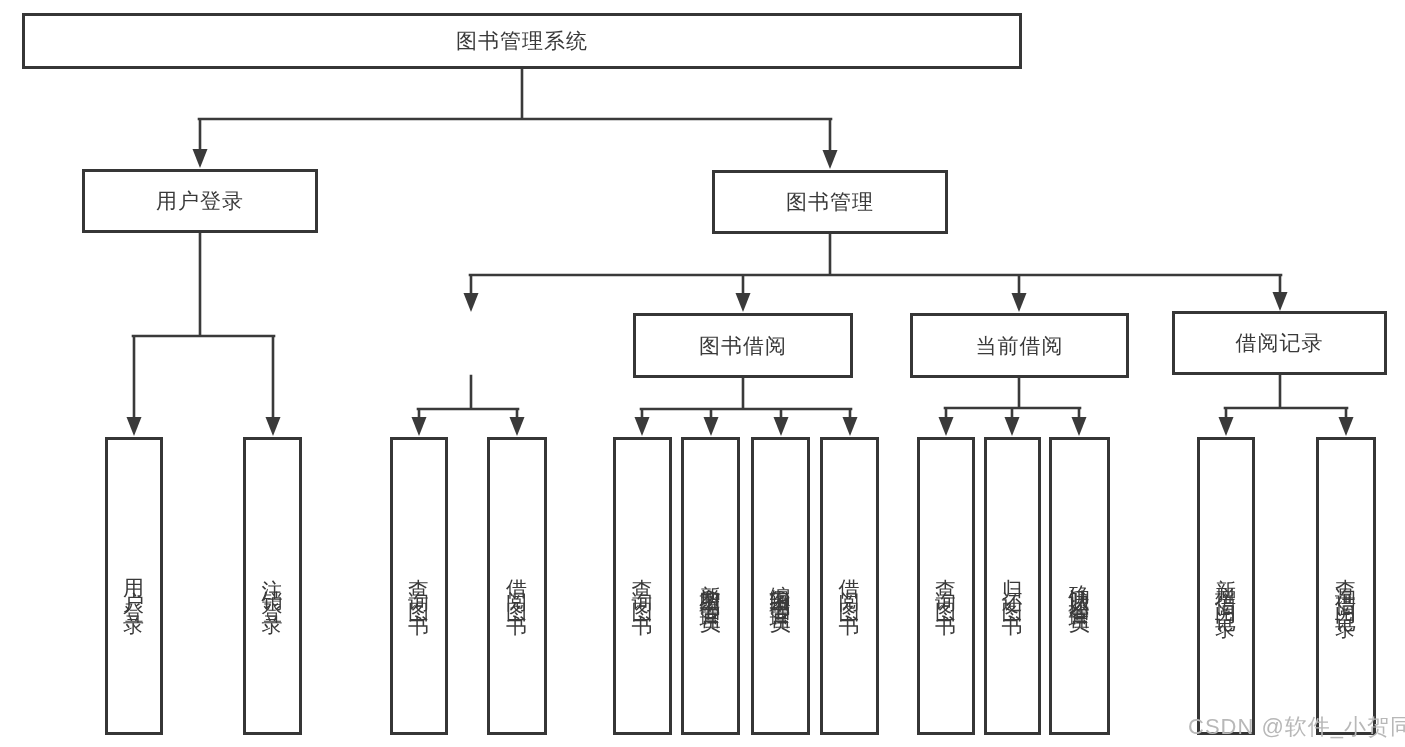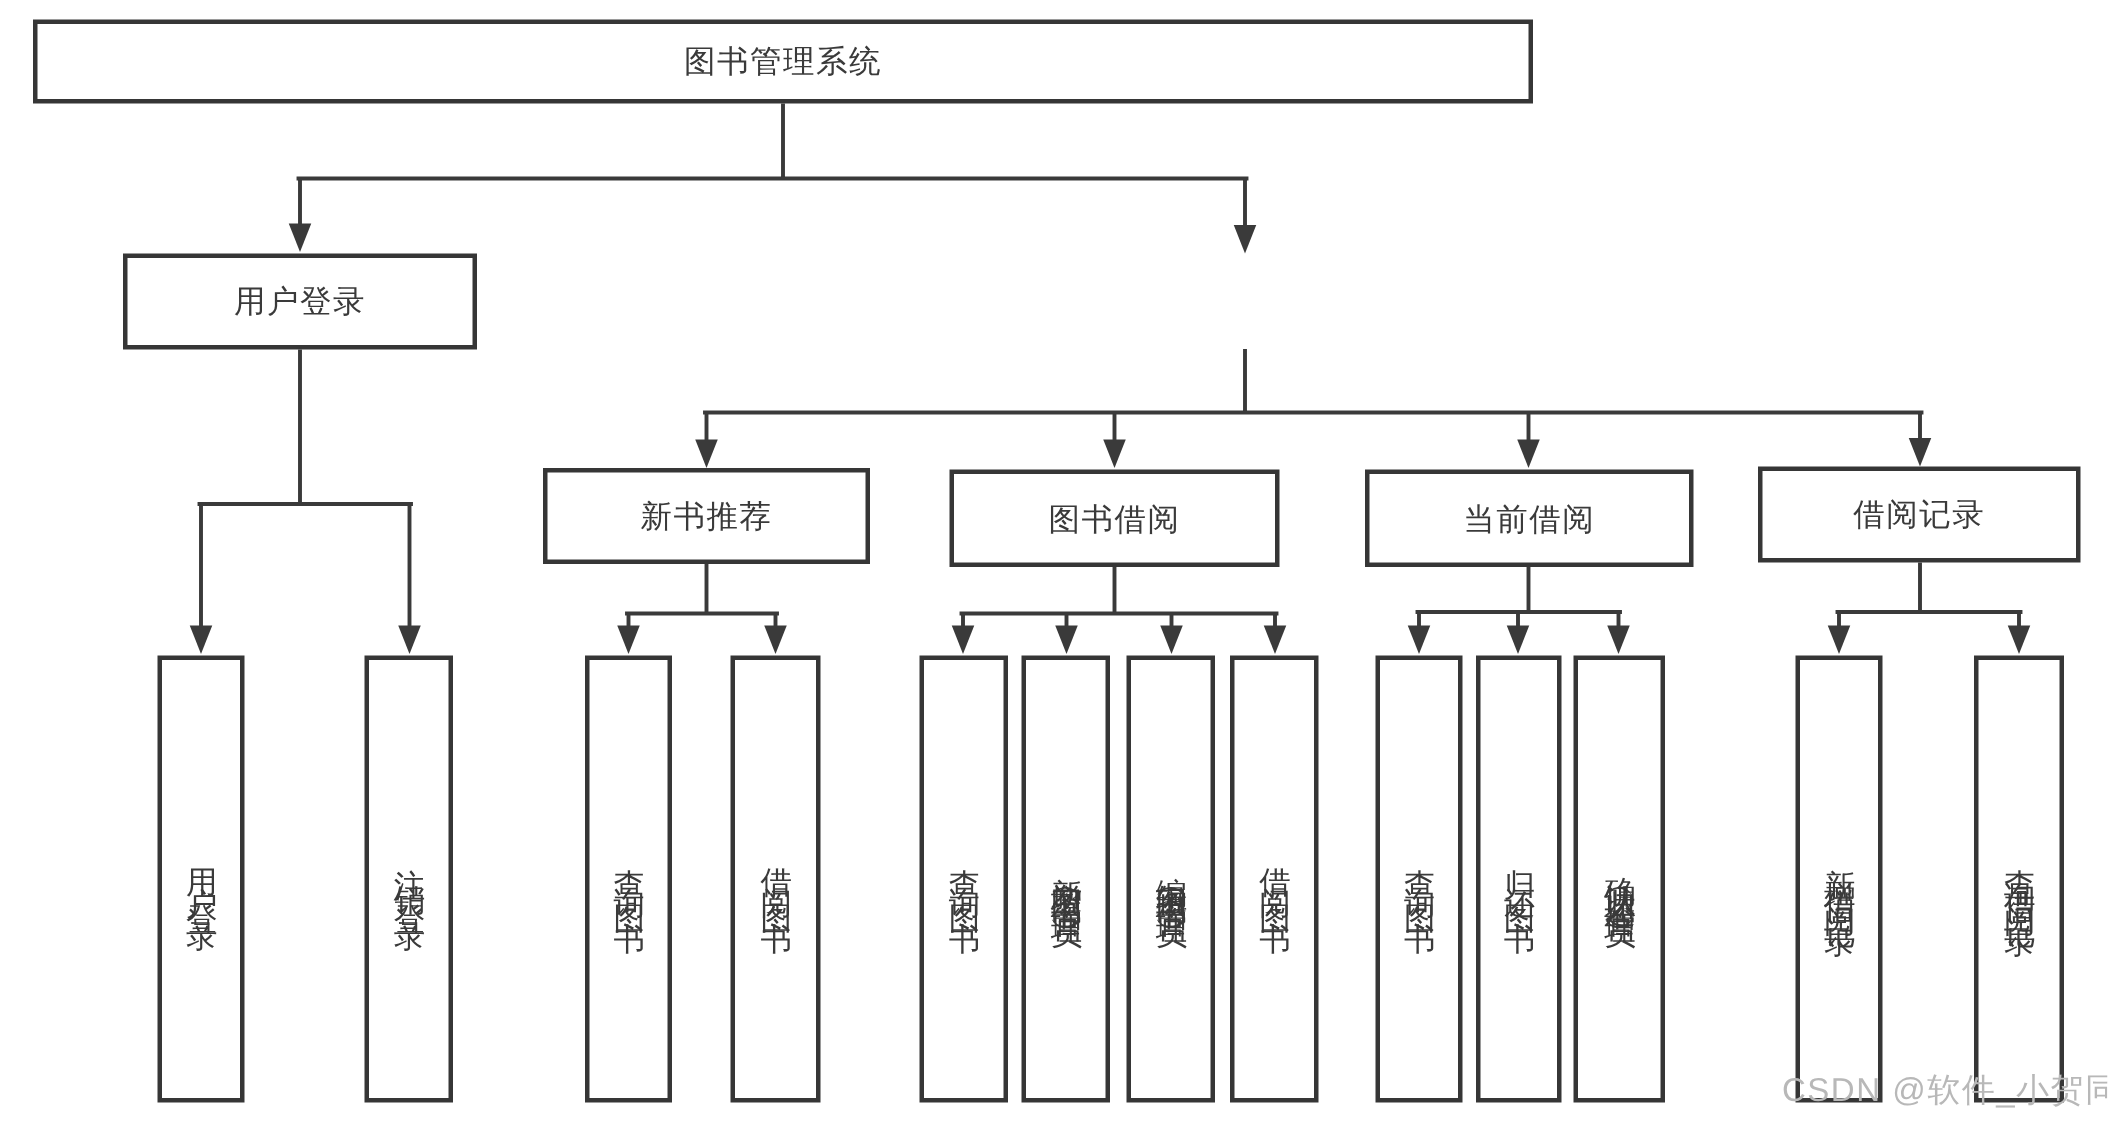--- a/index.html
+++ b/index.html
@@ -109,24 +109,24 @@
       </g>
   </svg>
 
   <div class="node" id="root">
     <span>图书管理系统</span>
   </div>
 
   <div class="node" id="n-user-login">
     <span>用户登录</span>
   </div>
+  <div class="node" id="n-book-mgmt">
+    <span>图书管理</span>
+  </div>
 
-  <div class="node" id="n-newbook">
-    <span>新书推荐</span>
-  </div>
   <div class="node" id="n-current">
     <span>当前借阅</span>
   </div>
   <div class="node" id="n-borrowing">
     <span>图书借阅</span>
   </div>
   <div class="node" id="n-records">
     <span>借阅记录</span>
   </div>
 

